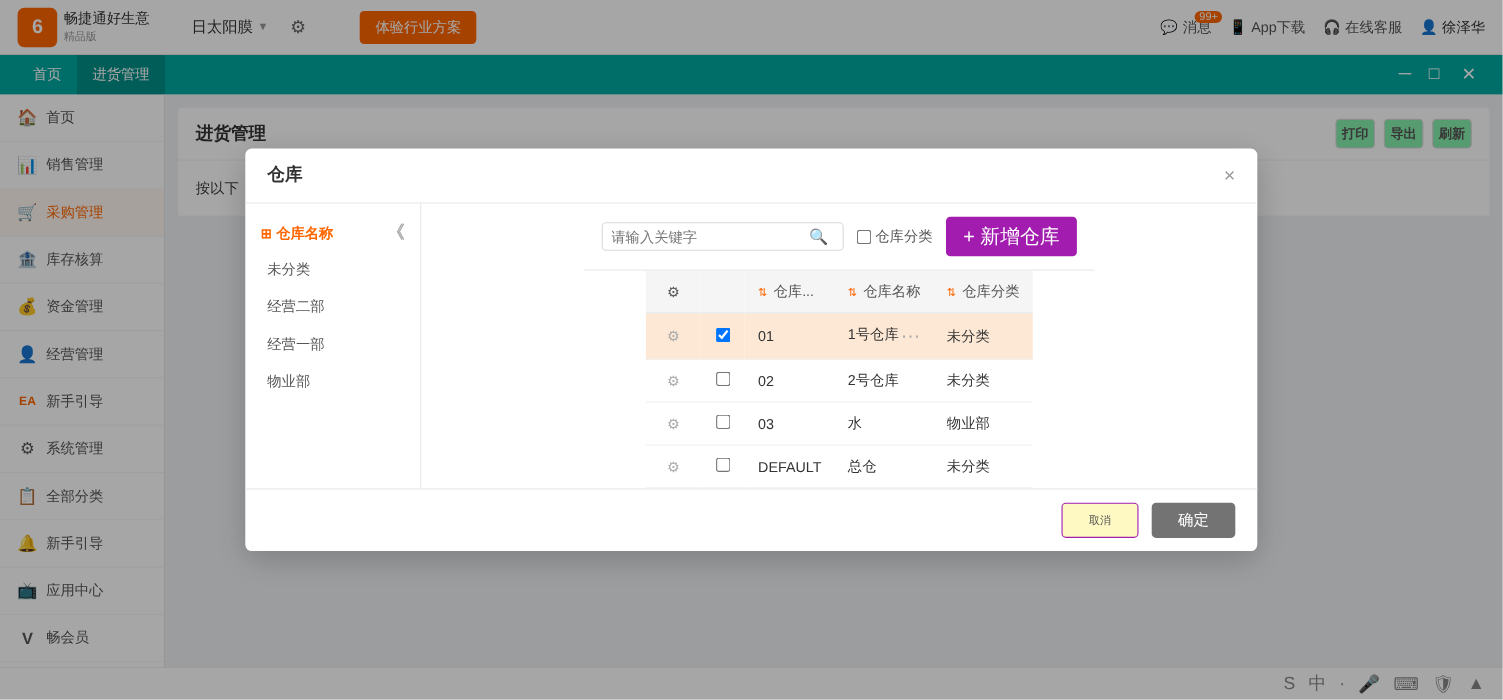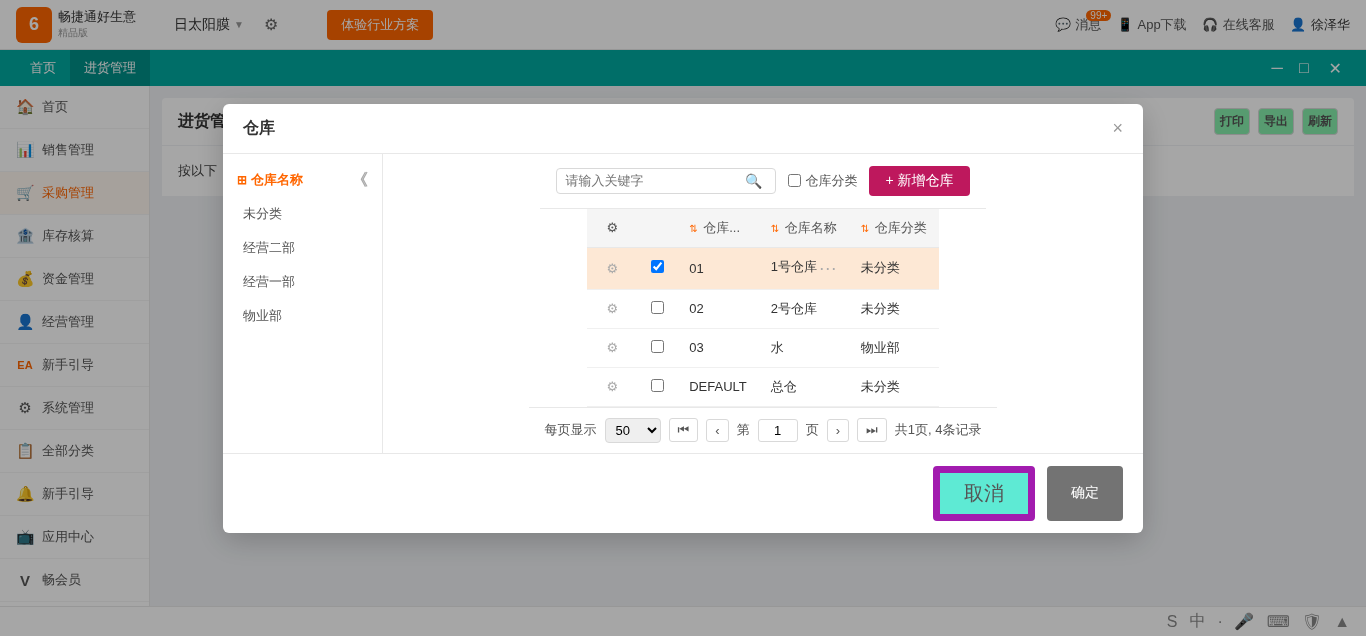--- a/index.html
+++ b/index.html
@@ -180,22 +180,22 @@
       padding: 4px 8px; width: 220px; background: #fff;
     }
     .search-input-wrap input {
       border: none; outline: none; font-size: 13px; width: 180px; color: #999;
     }
     .search-icon { color: #aaa; font-size: 14px; cursor: pointer; }
     .show-disabled-wrap { display: flex; align-items: center; gap: 4px; font-size: 13px; color: #555; }
     .show-disabled-wrap input[type=checkbox] { cursor: pointer; }
     .btn-add-warehouse {
       margin-left: auto;
-      background: #be185d; color: #fff; border: none;
-      padding: 6px 16px; border-radius: 4px; font-size: 14px; cursor: pointer;
+      background: #a21caf; color: #fff; border: none;
+      padding: 6px 16px; border-radius: 4px; font-size: 18px; cursor: pointer;
     }
 
     
     .table-wrap { flex: 1; overflow: auto; }
     table { width: 100%; border-collapse: collapse; font-size: 13px; }
     thead tr { background: #f5f5f5; }
     thead th {
       padding: 10px 12px; text-align: left; color: #555;
       border-bottom: 1px solid #e8e8e8; font-weight: normal;
       white-space: nowrap;
@@ -228,22 +228,22 @@
       border: 1px solid #d9d9d9; border-radius: 3px;
       width: 40px; text-align: center; padding: 3px; font-size: 13px;
     }
 
     
     .dialog-footer {
       display: flex; justify-content: flex-end; gap: 12px;
       padding: 12px 20px; border-top: 1px solid #e8e8e8;
     }
     .btn-cancel {
-      border: 7px solid #a21caf; background: #5eead4; padding: 7px 24px;
-      border-radius: 4px; font-size: 20px; cursor: pointer; color: #555;
+      border: 1px solid #a21caf; background: #fef9c3; padding: 7px 24px;
+      border-radius: 4px; font-size: 10px; cursor: pointer; color: #555;
     }
     .btn-confirm {
       background: #737373; color: #fff; border: none;
       padding: 7px 24px; border-radius: 4px; font-size: 14px; cursor: pointer;
     }
 
     
     .bottom-bar {
       position: fixed; bottom: 0; left: 0; width: 1366px;
       height: 30px; background: #fff; border-top: 1px solid #e8e8e8;
@@ -475,35 +475,20 @@
         <input type="checkbox" style="">
       </td>
       <td>DEFAULT</td>
       <td>总仓</td>
       <td>未分类</td>
     </tr>
               </tbody>
           </table>
         </div>
 
-        <div class="pagination">
-          <span>每页显示</span>
-          <select class="page-size-select">
-            <option>50</option>
-            <option>100</option>
-          </select>
-          <button class="page-btn">⏮</button>
-          <button class="page-btn">‹</button>
-          <span>第</span>
-          <input type="text" class="page-input" value="1" style="">
-          <span>页</span>
-          <button class="page-btn">›</button>
-          <button class="page-btn">⏭</button>
-          <span>共1页, 4条记录</span>
-        </div>
       </div>
     </div>
 
     <div class="dialog-footer">
       <button class="btn-cancel">取消</button>
       <button class="btn-confirm">确定</button>
     </div>
   </div>
 </div>
 

